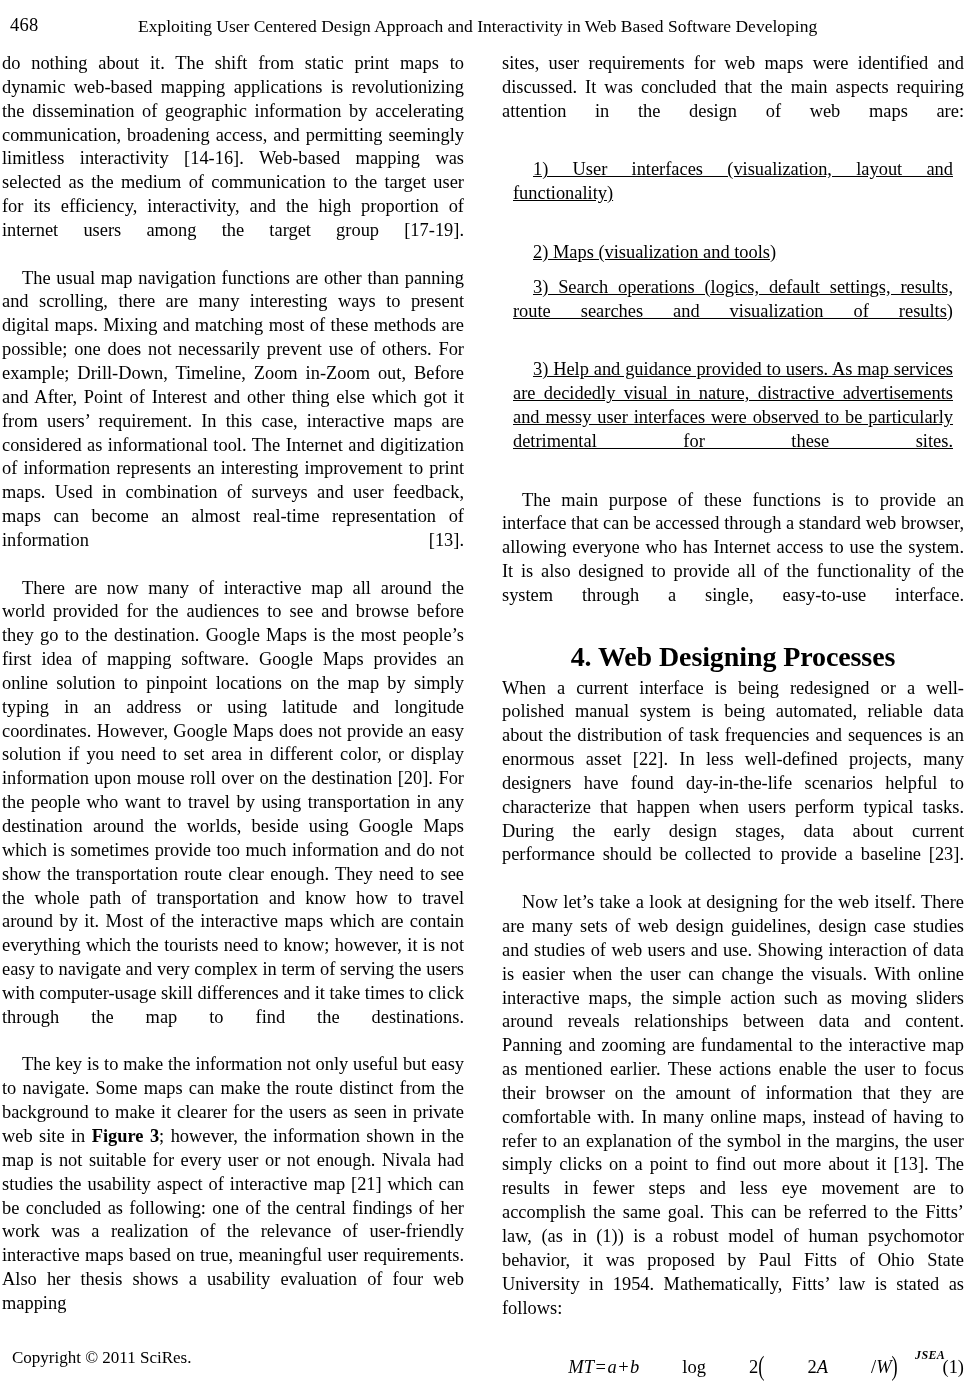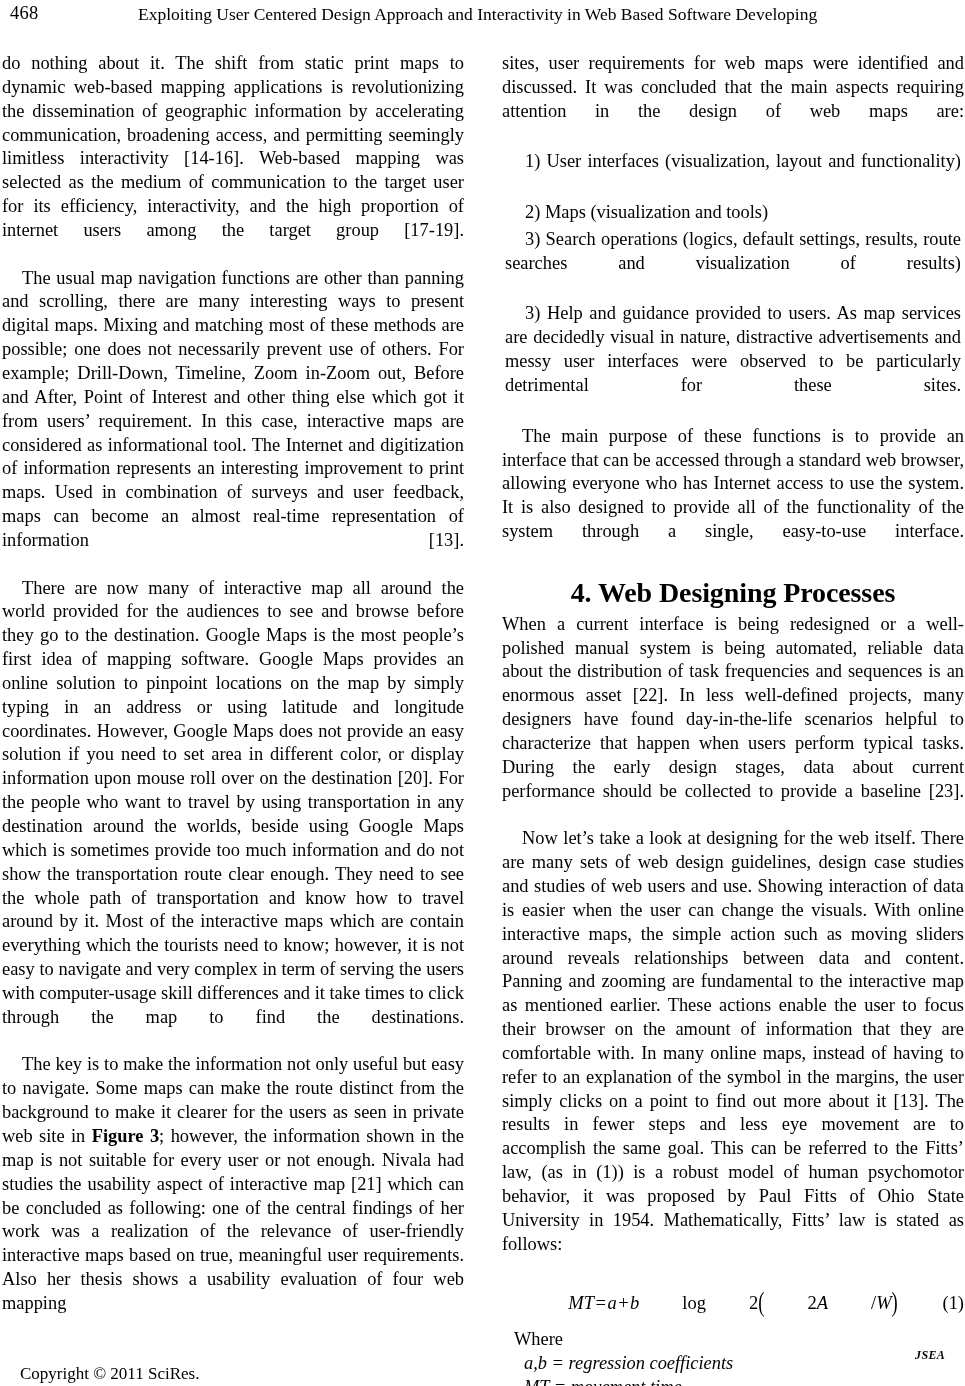--- a/index.html
+++ b/index.html
@@ -20,21 +20,21 @@
     position: absolute;
     left: 0; top: 0;
     width: 965px;
     height: 1386px;
   }
 
   
   .running-head {
     position: absolute;
     left: 0;
-    top: 0;
+    top: 12px;
     width: 965px;
     height: 30px;
   }
   .folio {
     position: absolute;
     left: 10px;
     top: 3px;
     font-size: 18.5px;
     letter-spacing: 0.2px;
   }
@@ -77,23 +77,24 @@
   p.para.noindent { text-indent: 0; }
   p.para.lastline-full {
     
   }
   p.para.lastline-full::after {
     content: "";
     display: inline-block;
     width: 100%;
   }
   p.listitem {
-    margin: 3px;
+    margin: 11px;
     text-indent: 20px;
     text-align: justify;
+    text-decoration: underline;
   }
   p.listitem.lastline-full::after {
     content: "";
     display: inline-block;
     width: 100%;
   }
 
   h2.section-head {
     margin: 12px 0 7px 0;
     font-size: 28px;
@@ -157,24 +158,23 @@
   
   .footer {
     position: absolute;
     left: 0;
     bottom: 14px;
     width: 965px;
     height: 24px;
   }
   .footer-left {
     position: absolute;
-    left: 20px;
+    left: 12px;
     top: 0;
     font-size: 17px;
-    margin-top: 16px;
   }
   .footer-right {
     position: absolute;
     right: 20px;
     top: 0;
     font-size: 12px;
     font-weight: bold;
     font-style: italic;
     letter-spacing: 0.3px;
   }

